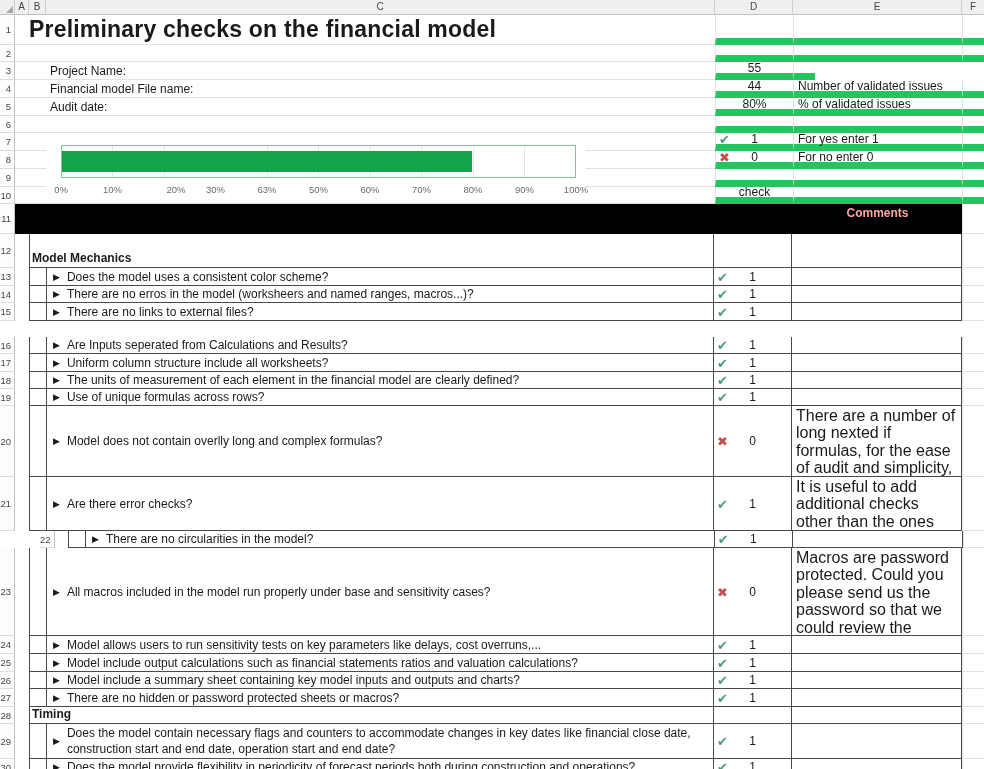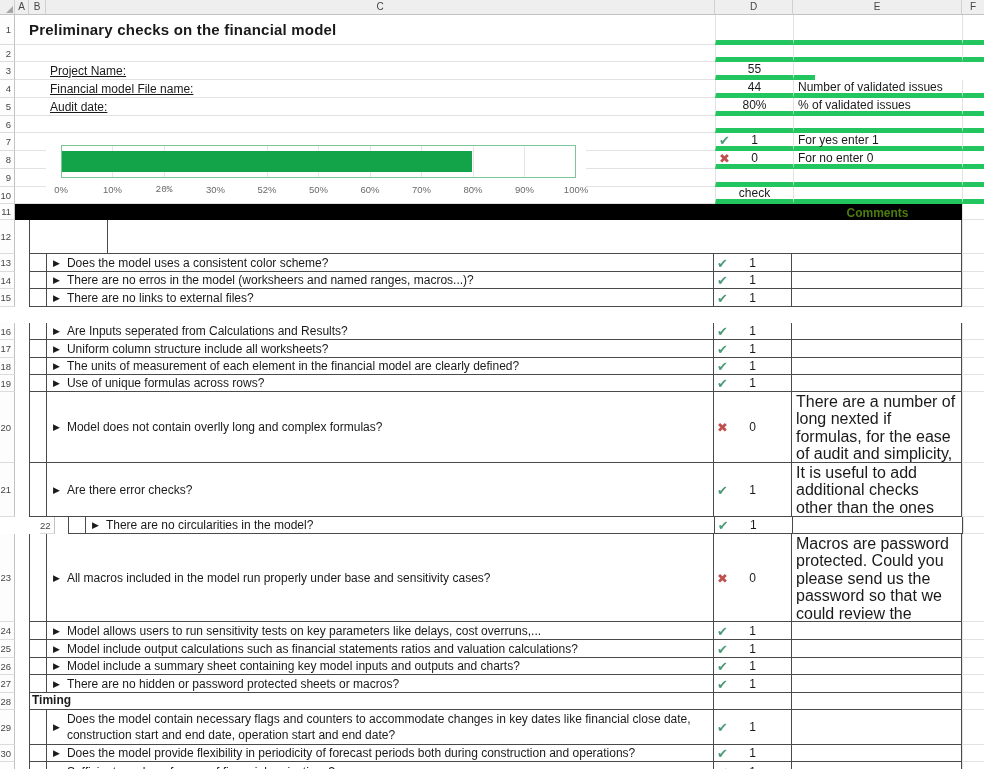--- a/index.html
+++ b/index.html
@@ -15,43 +15,43 @@
   .tri{position:absolute;right:1px;bottom:1px;width:0;height:0;
        border-left:7px solid transparent;border-bottom:7px solid #a6a6a6;}
   
   .row{display:flex;box-sizing:border-box;}
   .gut{width:15px;box-sizing:border-box;border-right:1px solid #c2c2c2;border-bottom:1px solid #dcdcdc;
        background:#fdfdfd;font-size:9.5px;color:#454545;
        display:flex;align-items:center;justify-content:flex-end;padding-right:3px;}
   .toprow .main{width:700px;box-sizing:border-box;border-bottom:1px solid #e2e2e2;
                 display:flex;align-items:center;}
   .toprow .cd,.toprow .ce,.toprow .cf{box-sizing:border-box;border-left:1px solid #e2e2e2;
-                border-bottom:5px solid #22c55e;}
+                border-bottom:7px solid #22c55e;}
   .toprow .cd{width:78px;position:relative;display:flex;align-items:center;}
   .toprow .ce{width:169px;display:flex;align-items:center;padding-left:4px;font-size:12px;}
   .toprow .cf{width:22px;}
-  .title-cell{font-size:15px;font-weight:bold;padding-left:14px;letter-spacing:.2px;}
-  .info-label{font-size:12px;padding-left:35px;text-decoration:underline;}
+  .title-cell{font-size:23px;font-weight:bold;padding-left:14px;letter-spacing:.2px;}
+  .info-label{font-size:12px;padding-left:35px;}
   .num-center{width:100%;text-align:center;font-size:12px;}
   .mark{font-family:"DejaVu Sans",sans-serif;font-size:13px;font-weight:bold;line-height:1;}
   .mark.check{color:#4B9B77;} .mark.cross{color:#C0504D;}
   .abs-mark{position:absolute;left:3px;top:50%;transform:translateY(-50%);}
   .abs-val{position:absolute;left:50%;top:50%;transform:translate(-50%,-50%);font-size:12px;}
   
   .chart{position:absolute;left:46px;top:136px;width:540px;height:66px;background:#fff;z-index:3;}
   .plot{position:absolute;left:15px;top:9px;width:515px;height:33px;box-sizing:border-box;
         border:1px solid #7CC598;background-image:repeating-linear-gradient(to right,
         transparent 0,transparent 50.5px,#e6e6e6 50.5px,#e6e6e6 51.5px);}
   .fill{position:absolute;left:0;top:5px;height:21px;background:#13A44A;}
   .xaxis{position:absolute;left:0;top:48px;width:100%;height:14px;}
   .tick{position:absolute;transform:translateX(-50%);font-size:9.5px;color:#6a6a6a;white-space:nowrap;}
   
   .blackbar{width:947px;background:#000;position:relative;}
   .comments-hd{position:absolute;left:778px;width:169px;top:0;bottom:0;
-               color:#4d7c0f;font-weight:bold;font-size:12px;text-align:center;line-height:19px;}
+               color:#fca5a5;font-weight:bold;font-size:12px;text-align:center;line-height:19px;}
   
   .trow{display:flex;box-sizing:border-box;}
   .trow .colA{width:14px;}
   .tablebox{width:933px;display:flex;box-sizing:border-box;background:#fff;
             border-left:1px solid #4a4a4a;border-right:1px solid #4a4a4a;border-bottom:1px solid #4a4a4a;}
   .cellB{width:17px;box-sizing:border-box;border-right:1px solid #4a4a4a;}
   .cellC{flex:1;display:flex;align-items:center;padding-left:6px;box-sizing:border-box;
          border-right:1px solid #4a4a4a;font-size:12px;line-height:16px;}
   .sec-label{flex:1;display:flex;align-items:flex-end;padding:0 0 2px 2px;box-sizing:border-box;
          border-right:1px solid #4a4a4a;font-size:12px;font-weight:bold;}
@@ -176,33 +176,34 @@
   <div class="row toprow" style="height:17px">
     <div class="gut">10</div>
     <div class="main"></div>
     <div class="cd">
         <span class="num-center">check</span>
       </div>
     <div class="ce"></div>
       <div class="cf"></div>
   </div>
 
-  <div class="row" style="height:16px">
+  <div class="row" style="height:30px">
     <div class="gut">11</div>
     <div class="blackbar">
       <div class="comments-hd">Comments</div>
     </div>
     <div class="cf-table"></div>
   </div>
 
   <div>
   <div class="trow" style="height: 34px;">
     <div class="gut">12</div>
     <div class="colA"></div>
     <div class="tablebox">
+      <div class="sec-label">Model Mechanics</div>
 
       <div class="cellD">
         
         
       </div>
       <div class="cellE">
         <span class="ctext"></span>
       </div>
     </div>
     <div class="cf-table"></div>
@@ -604,23 +605,23 @@
   </div>
 </div>
 
   <div class="chart">
     <div class="plot">
       <div class="fill" style="width: 80%;"></div>
     </div>
     <div class="xaxis">
         <span class="tick" style="left: 15px;">0%</span>
         <span class="tick" style="left: 66.5px;">10%</span>
-        <span class="tick" style="left: 118px; font-family: Liberation Mono, monospace;">20%</span>
+        <span class="tick" style="left: 130px;">20%</span>
         <span class="tick" style="left: 169.5px;">30%</span>
-        <span class="tick" style="left: 221px;">52%</span>
+        <span class="tick" style="left: 221px;">63%</span>
         <span class="tick" style="left: 272.5px;">50%</span>
         <span class="tick" style="left: 324px;">60%</span>
         <span class="tick" style="left: 375.5px;">70%</span>
         <span class="tick" style="left: 427px;">80%</span>
         <span class="tick" style="left: 478.5px;">90%</span>
         <span class="tick" style="left: 530px;">100%</span>
       </div>
   </div>
 
 </div>

